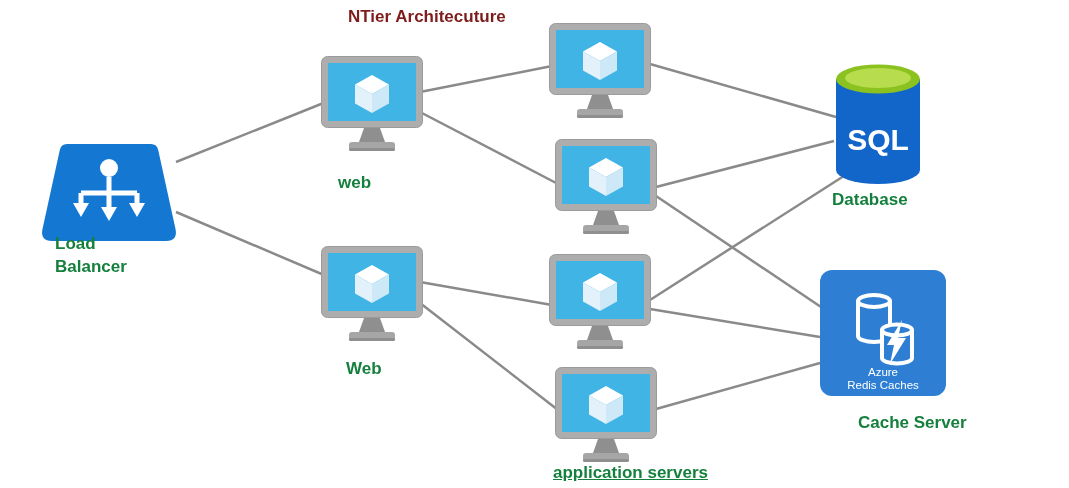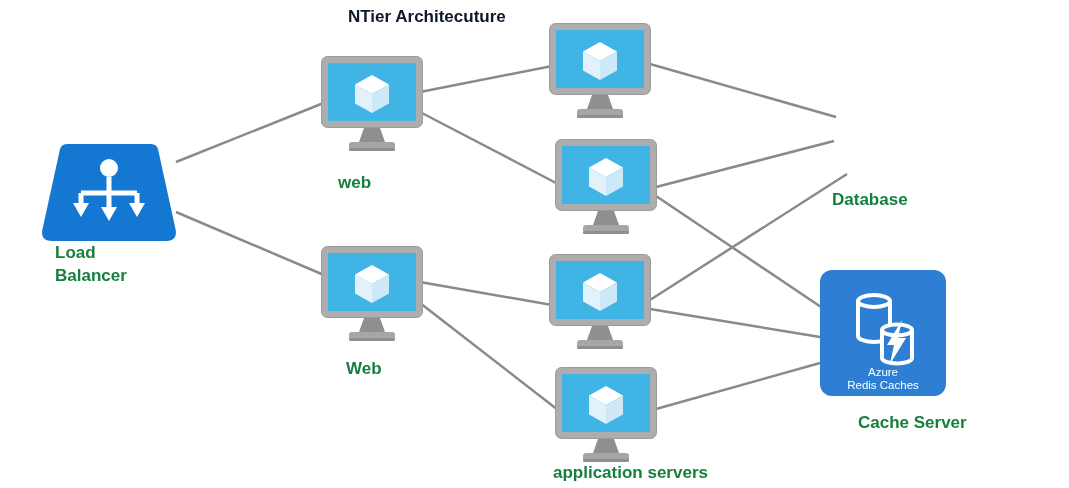--- a/index.html
+++ b/index.html
@@ -7,21 +7,21 @@
     position:relative;width:1069px;height:488px;background:#ffffff;
     font-family:"Liberation Sans",sans-serif;overflow:hidden;
   }
   .lines{position:absolute;left:0;top:0;z-index:1;}
   .edge{stroke:#8a8a8a;stroke-width:2.5;fill:none;}
   .node{position:absolute;z-index:2;}
   .label{
     position:absolute;z-index:3;color:#15803d;font-weight:700;
     font-size:17px;line-height:1.35;white-space:nowrap;
   }
-  .title{position:absolute;z-index:3;color:#0f172a;font-weight:700;font-size:17px;}
+  .title{position:absolute;z-index:3;color:#7f1d1d;font-weight:700;font-size:17px;}
   svg text{font-family:"Liberation Sans",sans-serif;}
 </style>
 </head>
 <body>
 
 <div class="canvas">
 
   <svg class="lines" width="1069" height="488">
       <line x1="176" y1="162" x2="331" y2="100" class="edge"></line>
       <line x1="176" y1="212" x2="331" y2="278" class="edge"></line>
@@ -42,21 +42,21 @@
   <div class="node" style="left:40px;top:143px;">
     <svg width="138" height="100" viewBox="0 0 138 100">
       <path d="M27,1 L111,1 Q117,1 118.2,7 L135.5,86 Q138,98 126,98 L12,98 Q0,98 2.5,86 L19.8,7 Q21,1 27,1 Z" fill="#1478d2"></path>
       <circle cx="69" cy="25" r="9" fill="#ffffff"></circle>
       <path d="M69,34 L69,50 M41,50 L97,50 M41,50 L41,62 M97,50 L97,62 M69,50 L69,66" stroke="#ffffff" stroke-width="5" fill="none"></path>
       <polygon points="33,60 49,60 41,74" fill="#ffffff"></polygon>
       <polygon points="61,64 77,64 69,78" fill="#ffffff"></polygon>
       <polygon points="89,60 105,60 97,74" fill="#ffffff"></polygon>
     </svg>
   </div>
-  <div class="label" style="left:55px;top:242px;">
+  <div class="label" style="left:55px;top:233px;">
     <div>Load</div>
     <div>Balancer</div>
   </div>
 
   <div class="node monitor" style="left:320px;top:55px;">
   <svg width="104" height="100" viewBox="0 0 104 100">
     <rect x="1.5" y="1.5" width="101" height="71" rx="6" fill="#adadad" stroke="#9b9b9b" stroke-width="1"></rect>
     <rect x="8" y="8" width="88" height="58" fill="#41b4e6"></rect>
     <polygon points="52,20 69,29.5 52,39 35,29.5" fill="#ffffff"></polygon>
     <polygon points="35,29.5 52,39 52,58 35,48.5" fill="#e2f1fa"></polygon>
@@ -123,22 +123,30 @@
     <rect x="1.5" y="1.5" width="101" height="71" rx="6" fill="#adadad" stroke="#9b9b9b" stroke-width="1"></rect>
     <rect x="8" y="8" width="88" height="58" fill="#41b4e6"></rect>
     <polygon points="52,20 69,29.5 52,39 35,29.5" fill="#ffffff"></polygon>
     <polygon points="35,29.5 52,39 52,58 35,48.5" fill="#e2f1fa"></polygon>
     <polygon points="69,29.5 52,39 52,58 69,48.5" fill="#cde8f7"></polygon>
     <polygon points="44,73 60,73 65,87 39,87" fill="#8f8f8f"></polygon>
     <rect x="29" y="87" width="46" height="9" rx="3" fill="#a6a6a6"></rect>
     <rect x="29" y="93" width="46" height="3" rx="1.5" fill="#8f8f8f"></rect>
   </svg>
 </div>
-  <div class="label" style="left:553px;top:462px;">application servers</div>
+  <div class="label" style="left:553px;top:462px;text-decoration:underline;">application servers</div>
 
+  <div class="node" style="left:834px;top:58px;">
+    <svg width="88" height="135" viewBox="0 0 88 135">
+      <path d="M2,21 L2,112 A42,14 0 0 0 86,112 L86,21 Z" fill="#1266c9"></path>
+      <ellipse cx="44" cy="21" rx="42" ry="14.5" fill="#8cc21f"></ellipse>
+      <ellipse cx="44" cy="20" rx="33" ry="10" fill="#b7dd4e"></ellipse>
+      <text x="44" y="92" text-anchor="middle" font-size="30" font-weight="bold" fill="#ffffff">SQL</text>
+    </svg>
+  </div>
   <div class="label" style="left:816px;top:189px;margin-left:16px;">Database</div>
 
   <div class="node" style="left:820px;top:270px;text-decoration:underline;">
     <svg width="126" height="126" viewBox="0 0 126 126">
       <rect x="0" y="0" width="126" height="126" rx="12" fill="#2e7fd4"></rect>
       <path d="M38,31 L38,66 A16,6 0 0 0 70,66 L70,31" fill="none" stroke="#ffffff" stroke-width="4"></path>
       <ellipse cx="54" cy="31" rx="16" ry="6" fill="none" stroke="#ffffff" stroke-width="4"></ellipse>
       <path d="M62,60 L62,88 A15,5.5 0 0 0 92,88 L92,60" fill="#2e7fd4" stroke="#ffffff" stroke-width="4"></path>
       <ellipse cx="77" cy="60" rx="15" ry="5.5" fill="#2e7fd4" stroke="#ffffff" stroke-width="4"></ellipse>
       <polygon points="82,50 67,75 74,75 70,94 86,68 78,68" fill="#ffffff"></polygon>

